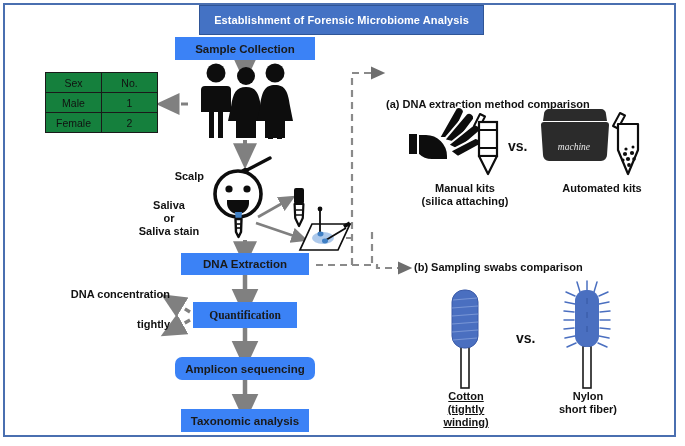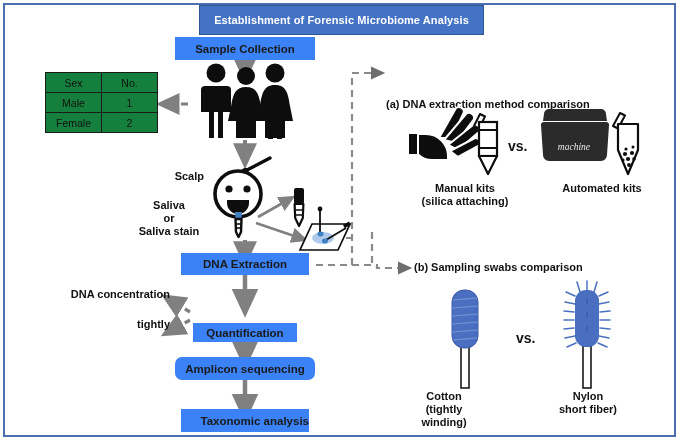--- a/index.html
+++ b/index.html
@@ -76,29 +76,29 @@
 </svg>
 
 <div class="gbox" style="left:175px;top:37px;width:140px;height:23px;">
   <span>Sample Collection</span>
 </div>
 
 <div class="gbox" style="left:181px;top:253px;width:128px;height:22px;">
   <span>DNA Extraction</span>
 </div>
 
-<div class="gbox" style="left:193px;top:323px;width:104px;height:19px;">
+<div class="gbox" style="left:193px;top:302px;width:104px;height:26px;font-family:Liberation Serif, serif;">
   <span>Quantification</span>
 </div>
 
 <div class="gbox" style="left:175px;top:357px;width:140px;height:23px;border-radius:7px;">
   <span>Amplicon sequencing</span>
 </div>
 
-<div class="gbox" style="left:181px;top:409px;width:128px;height:23px;justify-content:flex-end;">
+<div class="gbox" style="left:181px;top:409px;width:128px;height:23px;">
   <span>Taxonomic analysis</span>
 </div>
 
 <table class="meta">
   <tbody>
       <tr>
     <td>Sex</td>
     <td>No.</td>
   </tr>
   <tr>
@@ -288,21 +288,21 @@
     <line x1="25" y1="10" x2="25" y2="16"></line>
     <line x1="25" y1="24" x2="25" y2="30"></line>
     <line x1="25" y1="38" x2="25" y2="44"></line>
   </g>
 </svg>
 
 <div class="vs" style="left:516px;top:330px;">
   <span>vs.</span>
 </div>
 
-<div class="lbl c" style="left:384px;top:390px;width:120px;">
+<div class="lbl c" style="left:406px;top:390px;width:120px;text-decoration:underline;">
   <div>Cotton</div>
   <div>(tightly</div>
   <div>winding)</div>
 </div>
 <div class="lbl c" style="left:528px;top:390px;width:120px;">
   <div>Nylon</div>
   <div>short fiber)</div>
 </div>
 
 </body></html>

